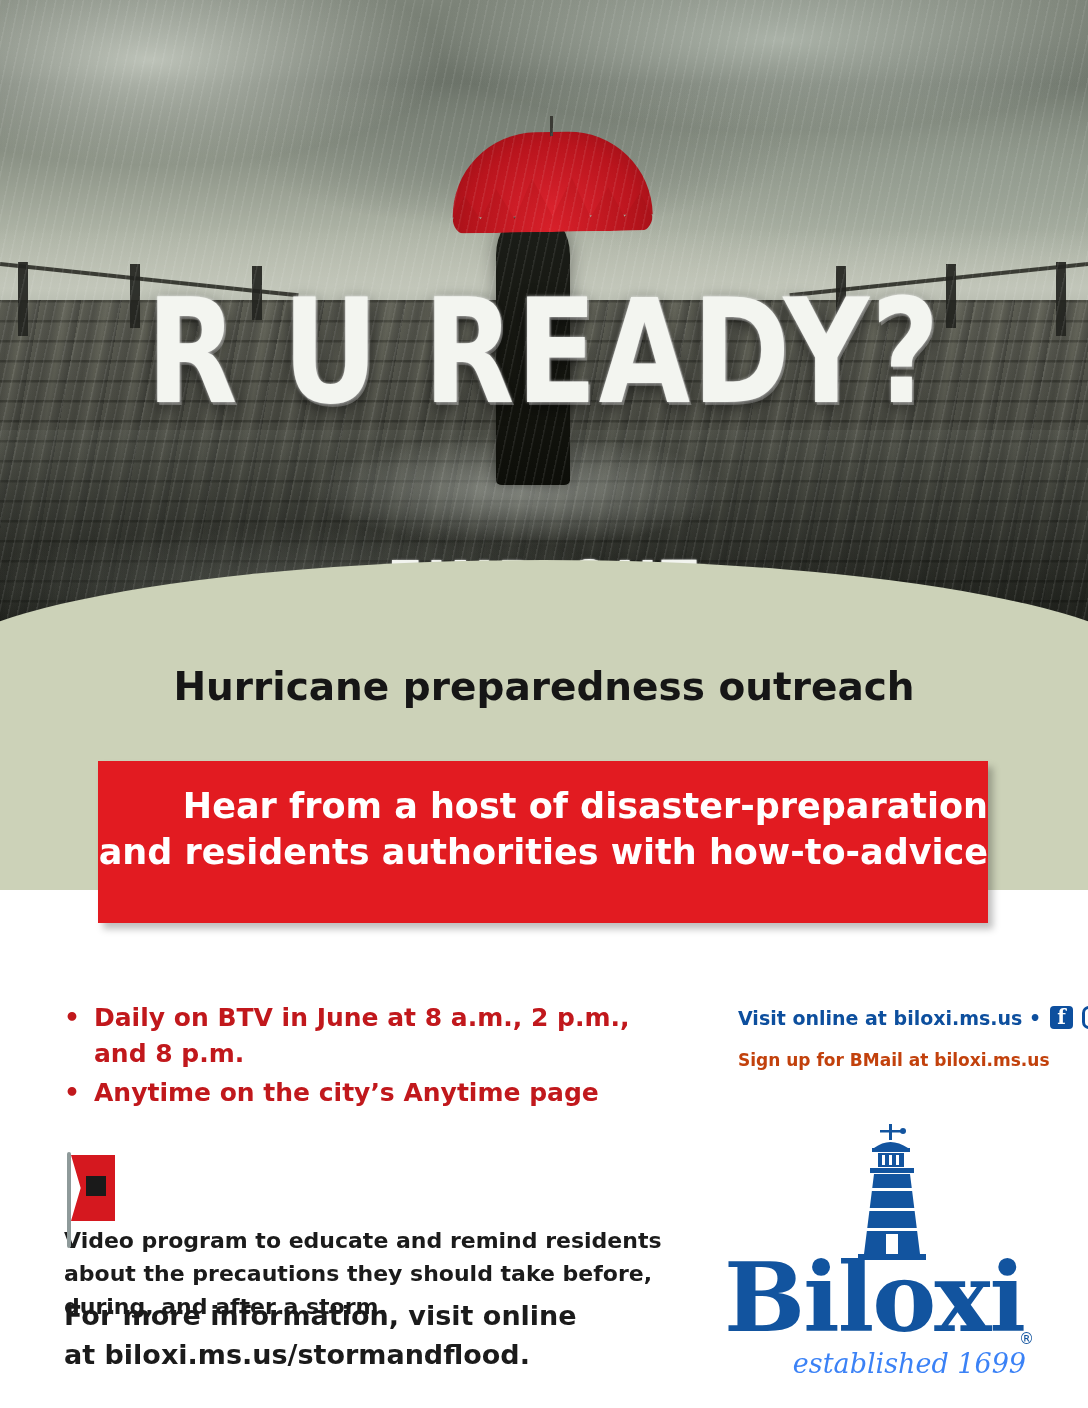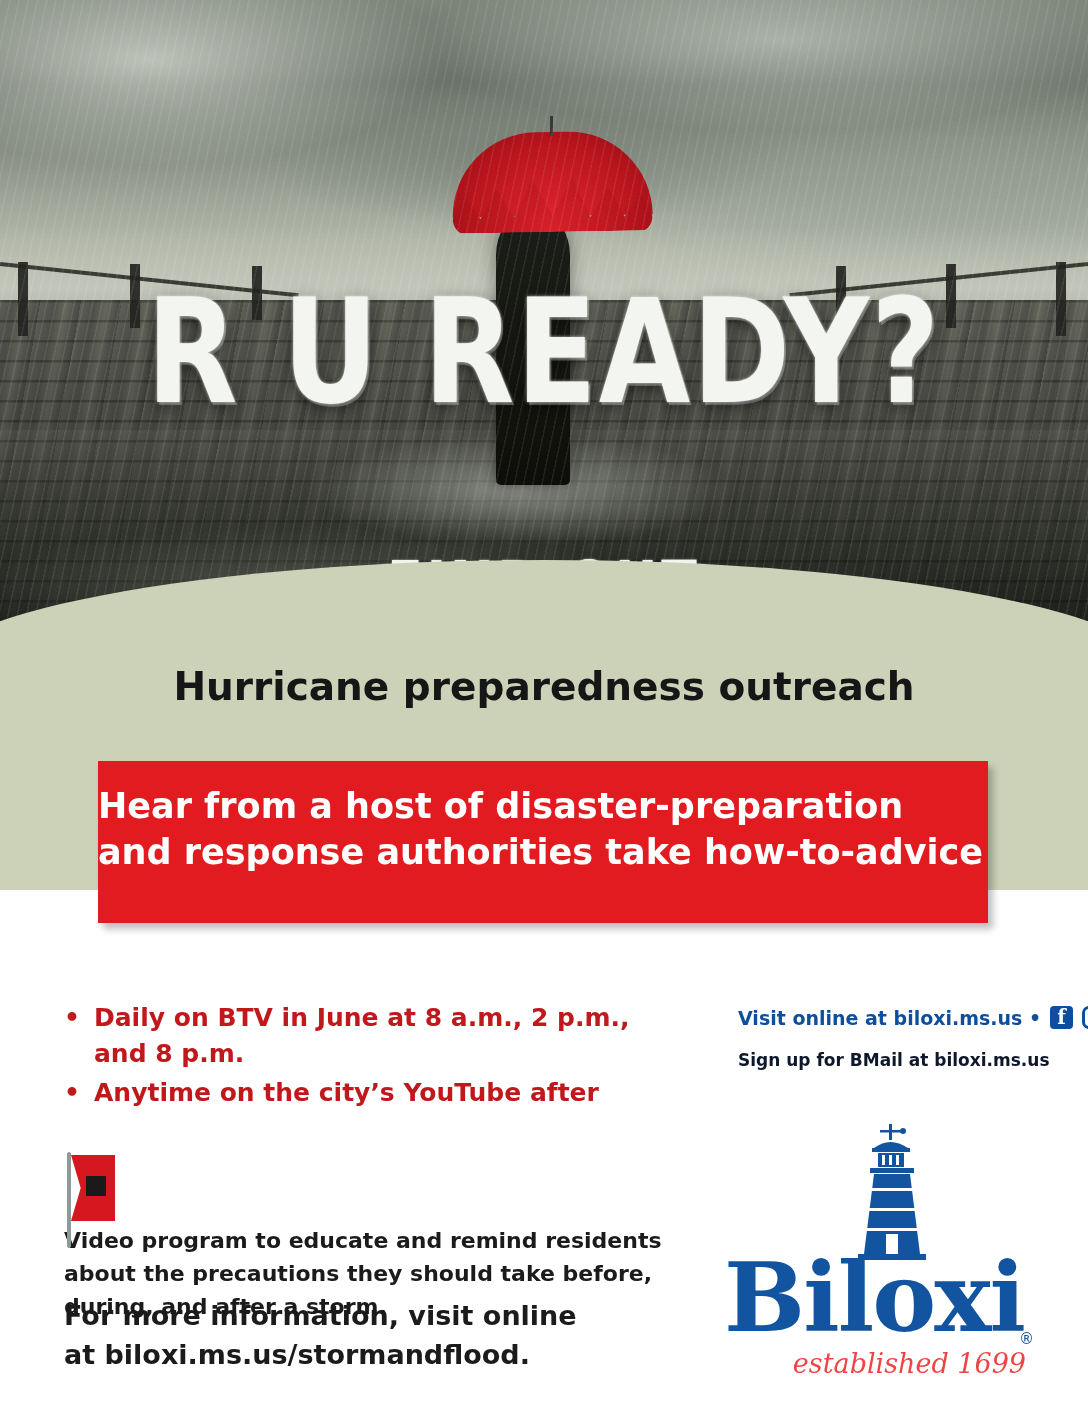--- a/index.html
+++ b/index.html
@@ -189,21 +189,21 @@
     position: absolute;
     left: 98px; top: 761px;
     width: 890px; height: 162px;
     background: #e21b21;
     box-shadow: 5px 6px 7px rgba(0,0,0,.25);
   }
   .redbox-inner {
     position: absolute;
     left: 0; top: 22px;
     width: 890px;
-    text-align: left;
+    text-align: right;
     color: #ffffff;
     font-family: "DejaVu Sans", sans-serif;
     font-weight: bold;
     font-size: 35px;
     line-height: 1.32;
   }
 
   
   .bullets {
     position: absolute;
@@ -319,21 +319,21 @@
     background: #0d4f9e;
     border-radius: 50%;
   }
 
   .signup {
     position: absolute;
     left: 738px; top: 1048px;
     font-family: "DejaVu Sans", sans-serif;
     font-size: 17px;
     font-weight: bold;
-    color: #0f172a;
+    color: #c2410c;
     line-height: 1.5;
   }
 
   
   .logo {
     position: absolute;
     left: 716px; top: 1122px;
     width: 316px; height: 260px;
     color: #12549f;
   }
@@ -355,21 +355,21 @@
     font-size: 15px;
     color: #12549f;
     font-family: "DejaVu Sans", sans-serif;
   }
   .logo-est {
     position: absolute;
     right: 6px; top: 226px;
     font-family: "DejaVu Serif", serif;
     font-style: italic;
     font-size: 27px;
-    color: #ef4444;
+    color: #3b82f6;
   }
   .lighthouse { position: absolute; left: 118px; top: 0; }
 </style>
 </head>
 <body>
 
 <div class="photo">
   <div class="sky"></div>
   <div class="sky2"></div>
 
@@ -399,32 +399,32 @@
 
 <div class="sage"></div>
 
 <div class="content">
 
   <div class="subtitle">Hurricane preparedness outreach</div>
 
   <div class="redbox">
     <div class="redbox-inner">
       <div>Hear from a host of disaster-preparation</div>
-      <div>and response authorities take how-to-advice</div>
+      <div>and residents authorities with how-to-advice</div>
     </div>
   </div>
 
   <div class="bullets">
     <div class="bullet-row">
       <span class="bullet-dot">•</span>
       <span>Daily on BTV in June at 8 a.m., 2 p.m., and 8 p.m.</span>
     </div>
     <div class="bullet-row">
       <span class="bullet-dot">•</span>
-      <span>Anytime on the city’s YouTube after</span>
+      <span>Anytime on the city’s Anytime page</span>
     </div>
   </div>
 
   <div class="flag-block">
     <div class="flag">
       <div class="flag-pole"></div>
       <div class="flag-cloth"></div>
       <div class="flag-square"></div>
     </div>
     <div class="flag-text">Video program to educate and remind residents about the precautions they should take before, during, and after a storm.</div>

